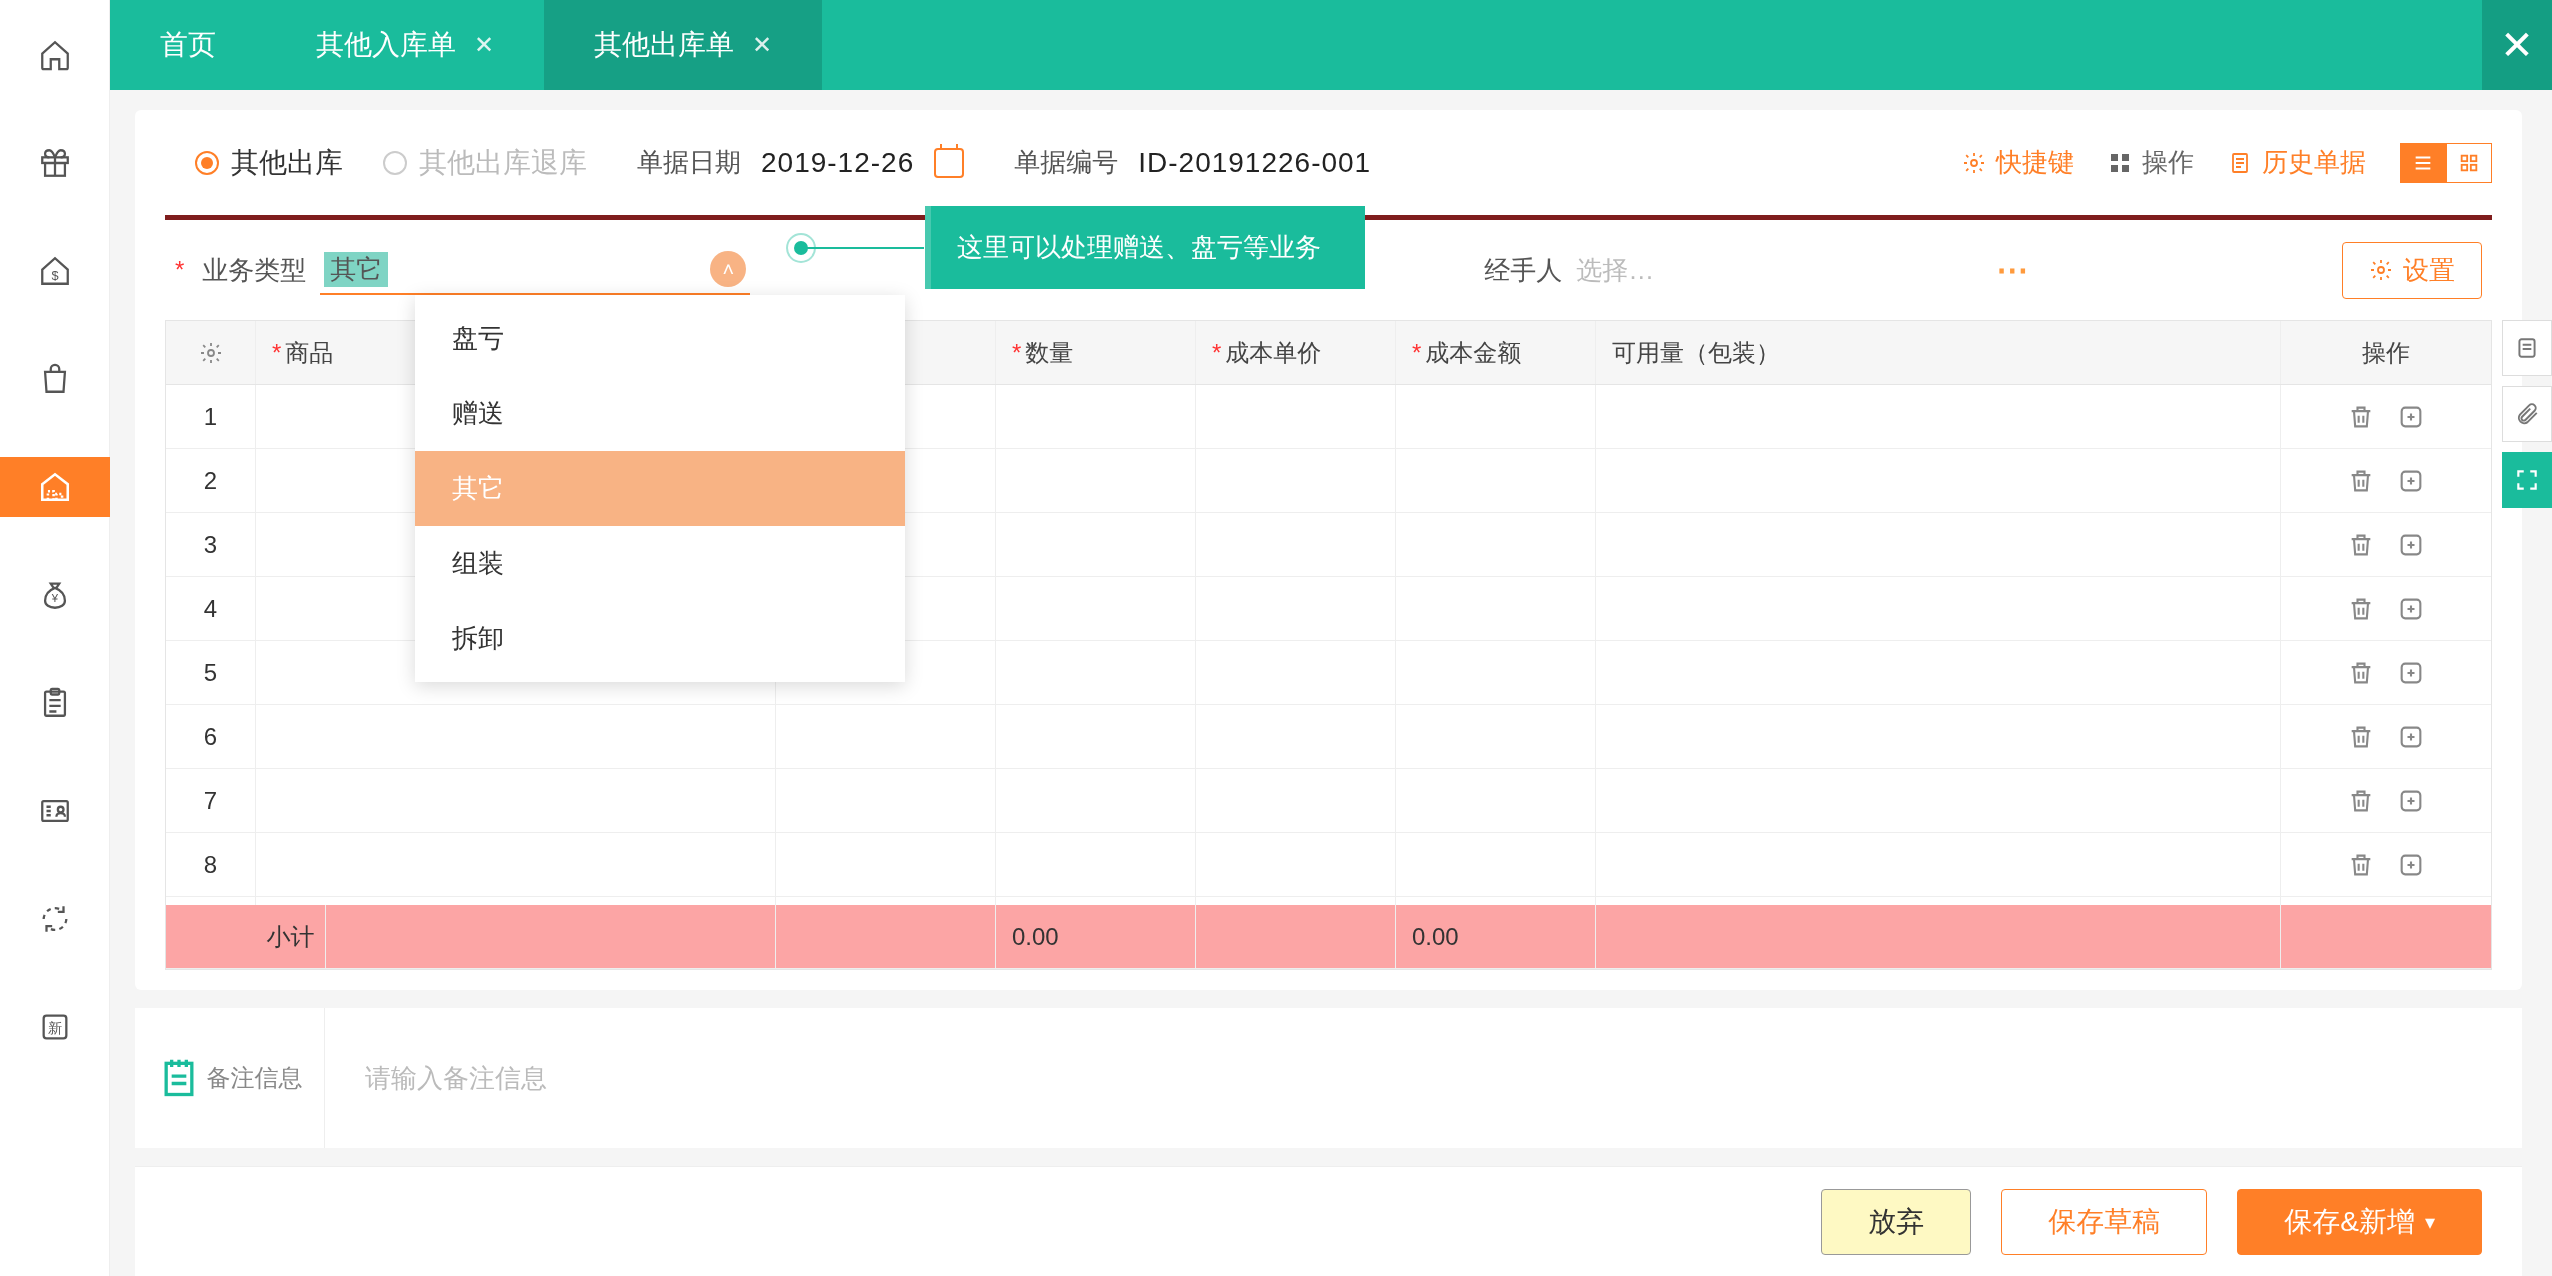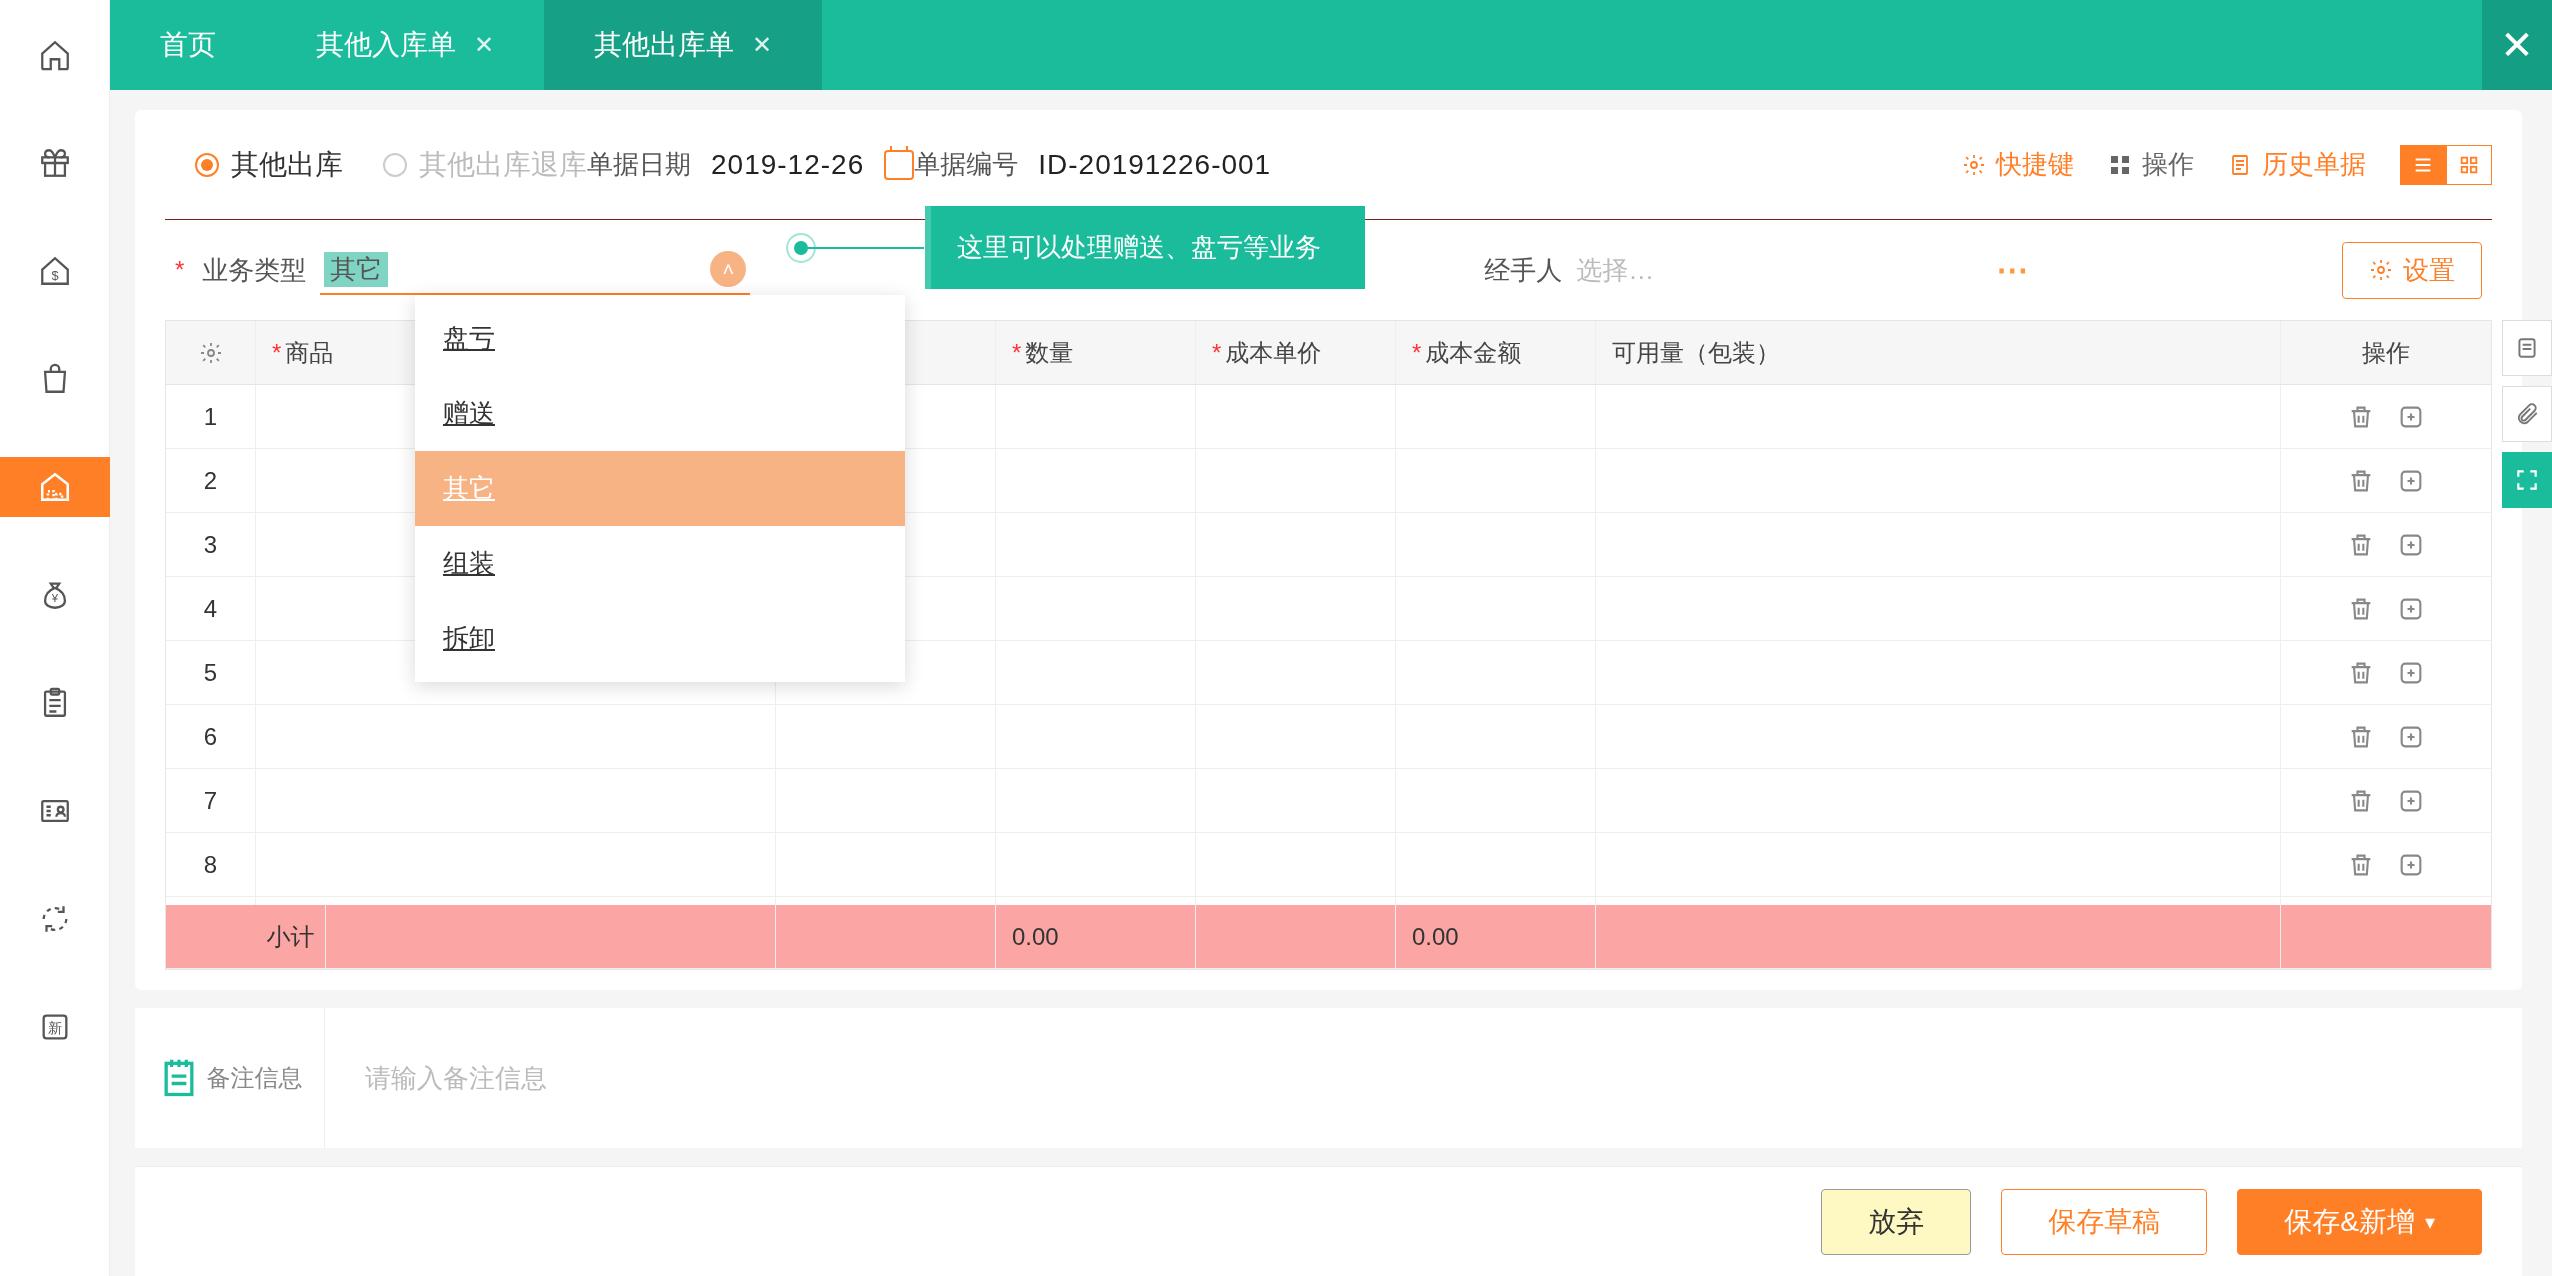--- a/index.html
+++ b/index.html
@@ -18,21 +18,21 @@
 .tab-close { font-size:24px; opacity:.85; }
 .topbar-close { margin-left:auto; width:70px; display:flex; align-items:center; justify-content:center; background:#149e83; color:#fff; font-size:40px; cursor:pointer; }
 
 
 .page { position:absolute; left:110px; right:0; top:90px; bottom:0; display:flex; flex-direction:column; padding:0 30px 0 0; }
 
 
 .card { background:#fff; margin:20px 0 0 25px; border-radius:6px; padding:0 30px 20px 30px; flex:1; display:flex; flex-direction:column; min-height:0; }
 
 
-.card-head { display:flex; align-items:center; height:110px; border-bottom:1px solid #7f1d1d; position:relative; }
+.card-head { display:flex; align-items:center; height:110px; border-bottom:5px solid #7f1d1d; position:relative; gap:50px; }
 .radio-group { display:flex; gap:40px; align-items:center; margin-left:30px; }
 .radio { display:flex; align-items:center; gap:12px; font-size:28px; color:#bbb; cursor:pointer; }
 .radio .dot { width:24px; height:24px; border:2px solid #ccc; border-radius:50%; display:inline-flex; align-items:center; justify-content:center; }
 .radio.sel { color:#333; }
 .radio.sel .dot { border-color:#ff7f27; }
 .radio.sel .dot::after { content:""; width:12px; height:12px; background:#ff7f27; border-radius:50%; }
 
 .head-field { display:flex; align-items:center; gap:20px; font-size:26px; color:#555; }
 .head-field .val { color:#222; font-size:28px; letter-spacing:1px; }
 .cal-ic { width:30px; height:30px; border:2px solid #ff7f27; border-radius:4px; position:relative; }
@@ -52,21 +52,21 @@
 .req { color:#f33; font-size:24px; margin-right:4px; }
 .sel-input { min-width:430px; border-bottom:2px solid #ff7f27; padding:6px 4px; font-size:26px; display:flex; align-items:center; justify-content:space-between; }
 .sel-input .txt { background:#7fd4c4; padding:0 6px; }
 .chev { width:36px; height:36px; border-radius:50%; background:#f8b384; display:flex; align-items:center; justify-content:center; color:#fff; font-size:20px; }
 .dots { color:#ff9a3c; font-size:32px; font-weight:bold; cursor:pointer; letter-spacing:2px; }
 .plain-input { color:#bbb; font-size:26px; min-width:380px; }
 .settings-btn { margin-left:auto; border:1.5px solid #ff7f27; color:#ff7f27; padding:10px 26px; border-radius:4px; display:flex; align-items:center; gap:10px; font-size:26px; cursor:pointer; }
 
 
 .dd { position:absolute; top:100%; left:240px; width:490px; background:#fff; box-shadow:0 4px 18px rgba(0,0,0,.15); z-index:20; padding:6px 0; }
-.dd-item { padding:20px 28px; font-size:26px; color:#333; cursor:pointer;text-decoration:underline; }
+.dd-item { padding:20px 37px; font-size:26px; color:#333; cursor:pointer; }
 .dd-item.hl { background:#f8b384; color:#fff; }
 .tooltip { position:absolute; left:760px; top:-14px; background:#1abc9c; color:#fff; font-size:26px; padding:22px 30px 22px 26px; width:440px; border-left:6px solid #fff3; line-height:1.5; z-index:25; }
 .tooltip::before { content:""; position:absolute; left:-12px; top:50%; width:0; height:0; border:12px solid transparent; border-right-color:#1abc9c; transform:translateY(-50%); }
 .tt-dot { position:absolute; left:-137px; top:50%; width:14px; height:14px; background:#1abc9c; border-radius:50%; transform:translateY(-50%); }
 .tt-dot::after{content:"";position:absolute;inset:-8px;border:2px solid #1abc9c;border-radius:50%;opacity:.4;}
 .tt-line { position:absolute; left:-125px; top:50%; width:118px; height:2px; background:#1abc9c; transform:translateY(-50%); }
 
 
 .tbl-wrap { flex:1; border:1px solid #e5e5e5; display:flex; flex-direction:column; min-height:0; }
 .tbl-head { display:flex; background:#f6f6f6; border-bottom:1px solid #e5e5e5; height:64px; align-items:center; font-size:24px; color:#444; }

